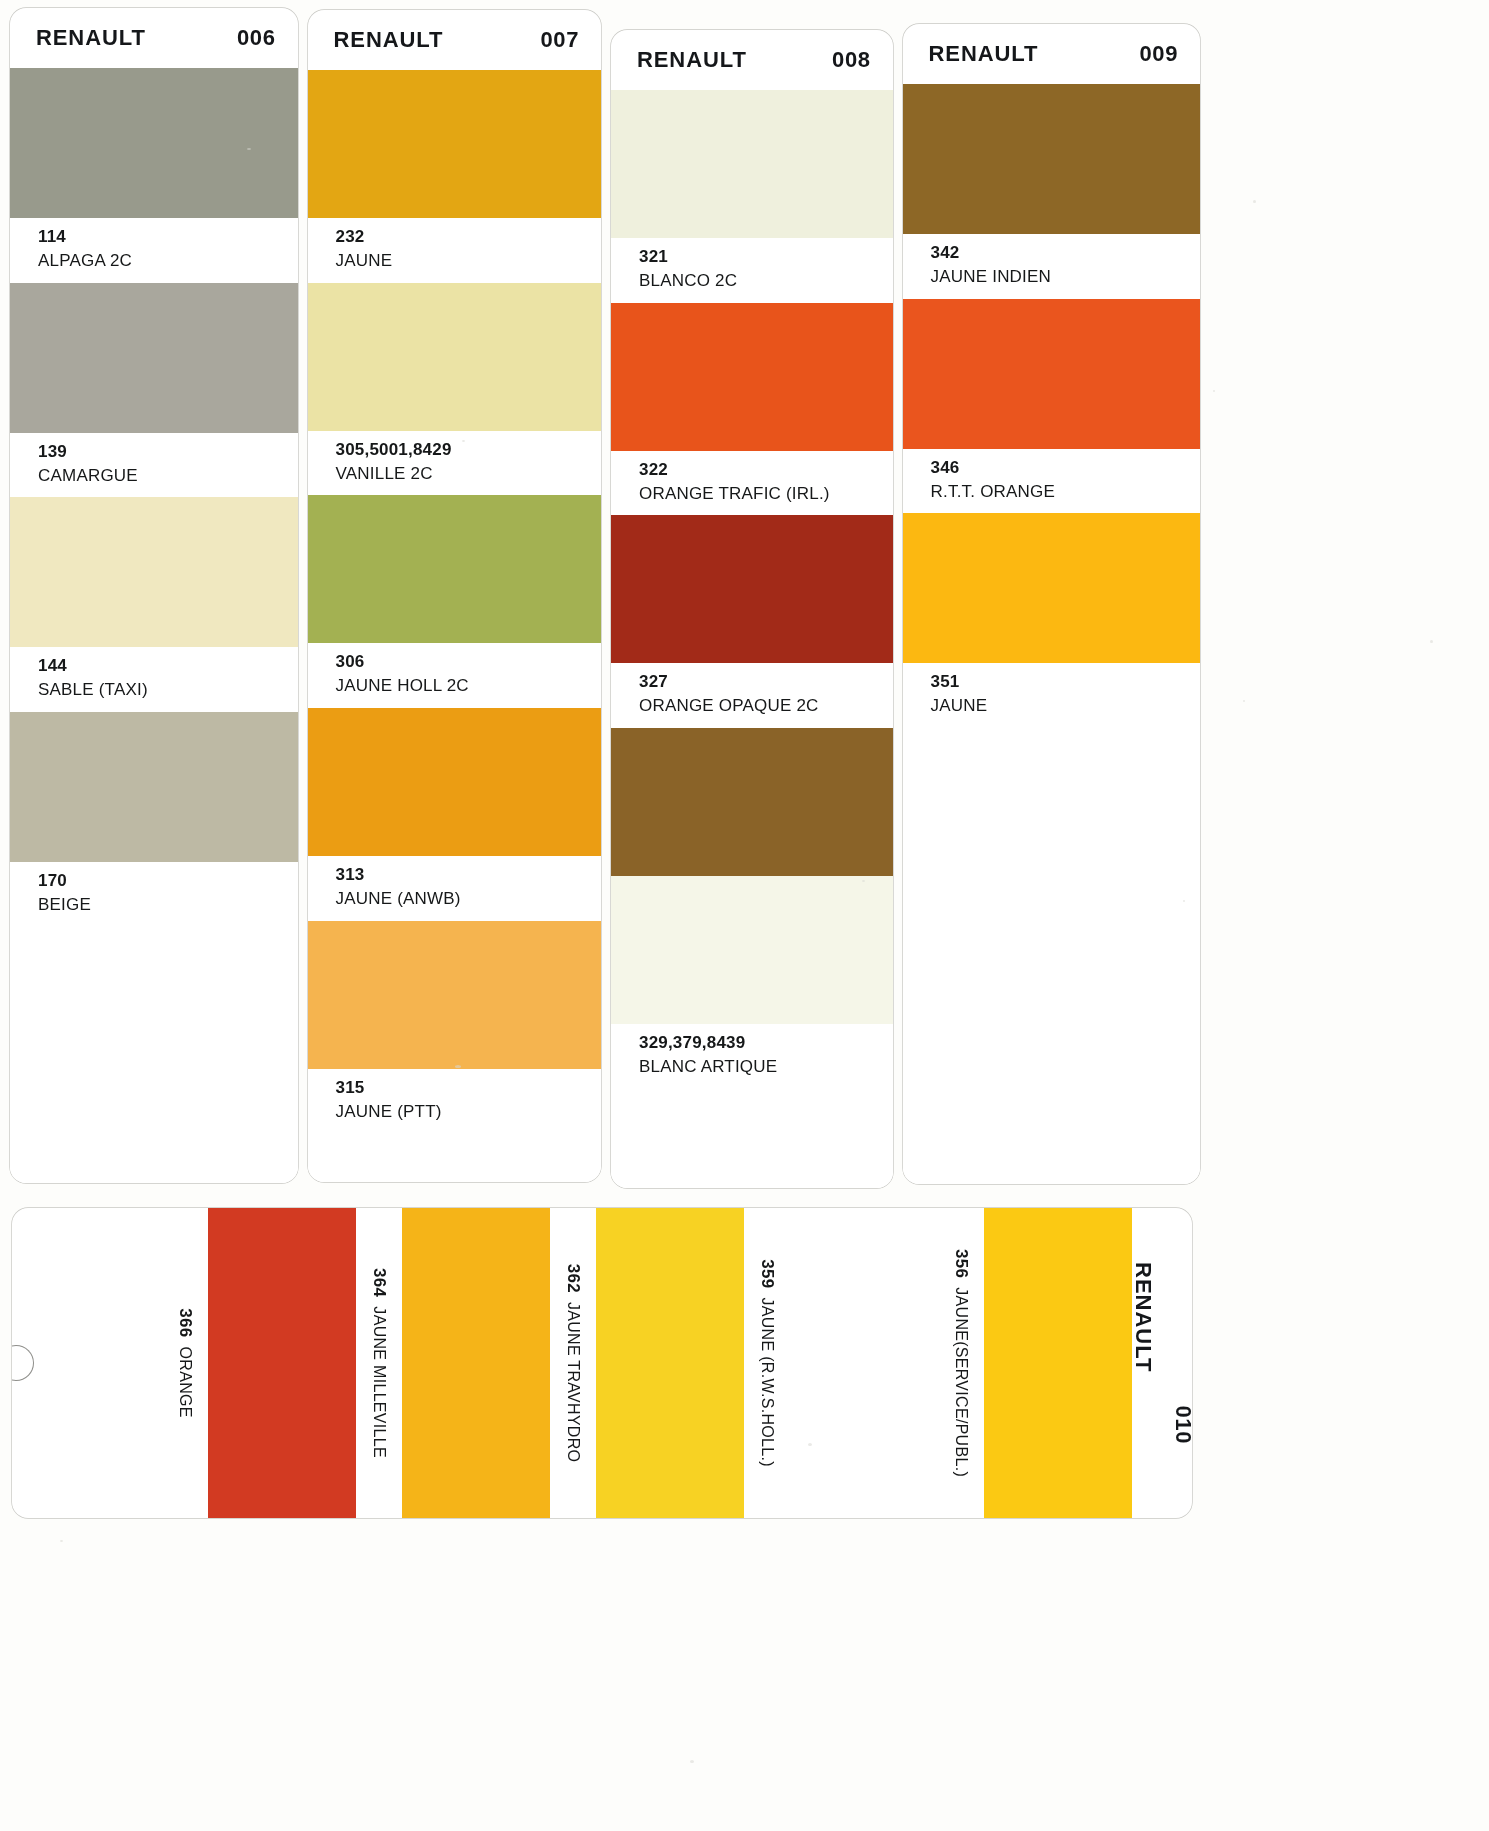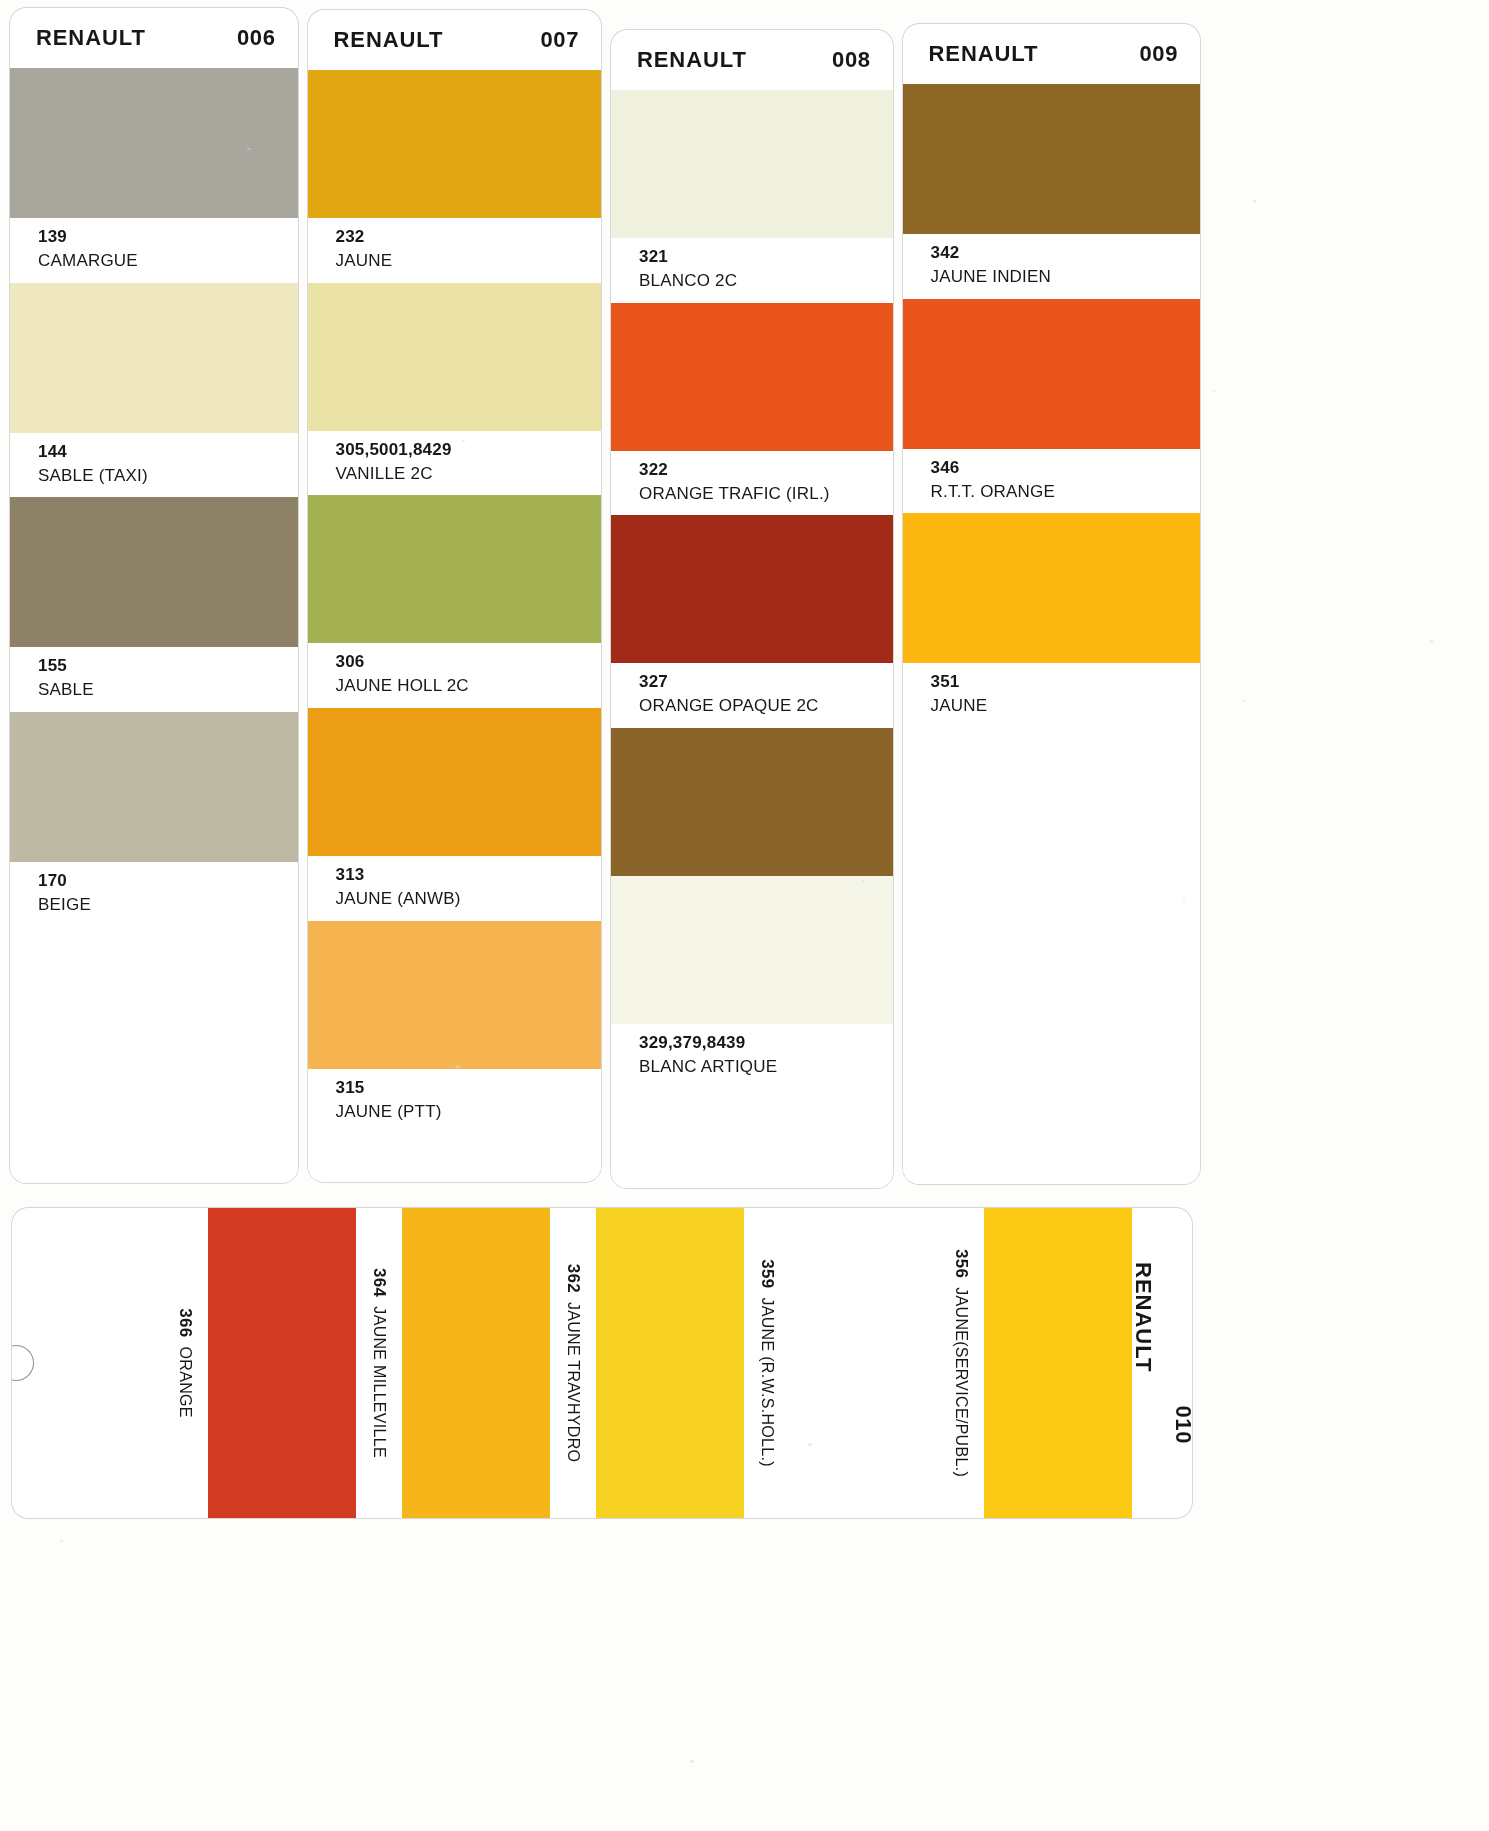--- a/index.html
+++ b/index.html
@@ -170,38 +170,38 @@
 <div class="scan-bg"></div>
 
 <div class="cards-row" id="cards-row">
     <div class="card" style="width: 290px; height: 1175px; margin-top: 0px; margin-right: 10px;">
       <div class="card-head">
         <span class="brand">RENAULT</span>
         <span class="cardno">006</span>
       </div>
       <div class="swatch-list">
         <div class="swatch-block">
+          <div class="swatch" style="height: 150px; background: rgb(152, 154, 140);"></div>
+          <div class="swatch-label">
+            <div class="code">114</div>
+            <div class="cname">ALPAGA 2C</div>
+          </div>
+        </div>
+        <div class="swatch-block">
           <div class="swatch" style="height: 150px; background: rgb(169, 167, 157);"></div>
           <div class="swatch-label">
             <div class="code">139</div>
             <div class="cname">CAMARGUE</div>
           </div>
         </div>
         <div class="swatch-block">
           <div class="swatch" style="height: 150px; background: rgb(240, 232, 192);"></div>
           <div class="swatch-label">
             <div class="code">144</div>
             <div class="cname">SABLE (TAXI)</div>
-          </div>
-        </div>
-        <div class="swatch-block">
-          <div class="swatch" style="height: 150px; background: rgb(141, 129, 104);"></div>
-          <div class="swatch-label">
-            <div class="code">155</div>
-            <div class="cname">SABLE</div>
           </div>
         </div>
         <div class="swatch-block">
           <div class="swatch" style="height: 150px; background: rgb(189, 185, 164);"></div>
           <div class="swatch-label">
             <div class="code">170</div>
             <div class="cname">BEIGE</div>
           </div>
         </div>
       </div>

